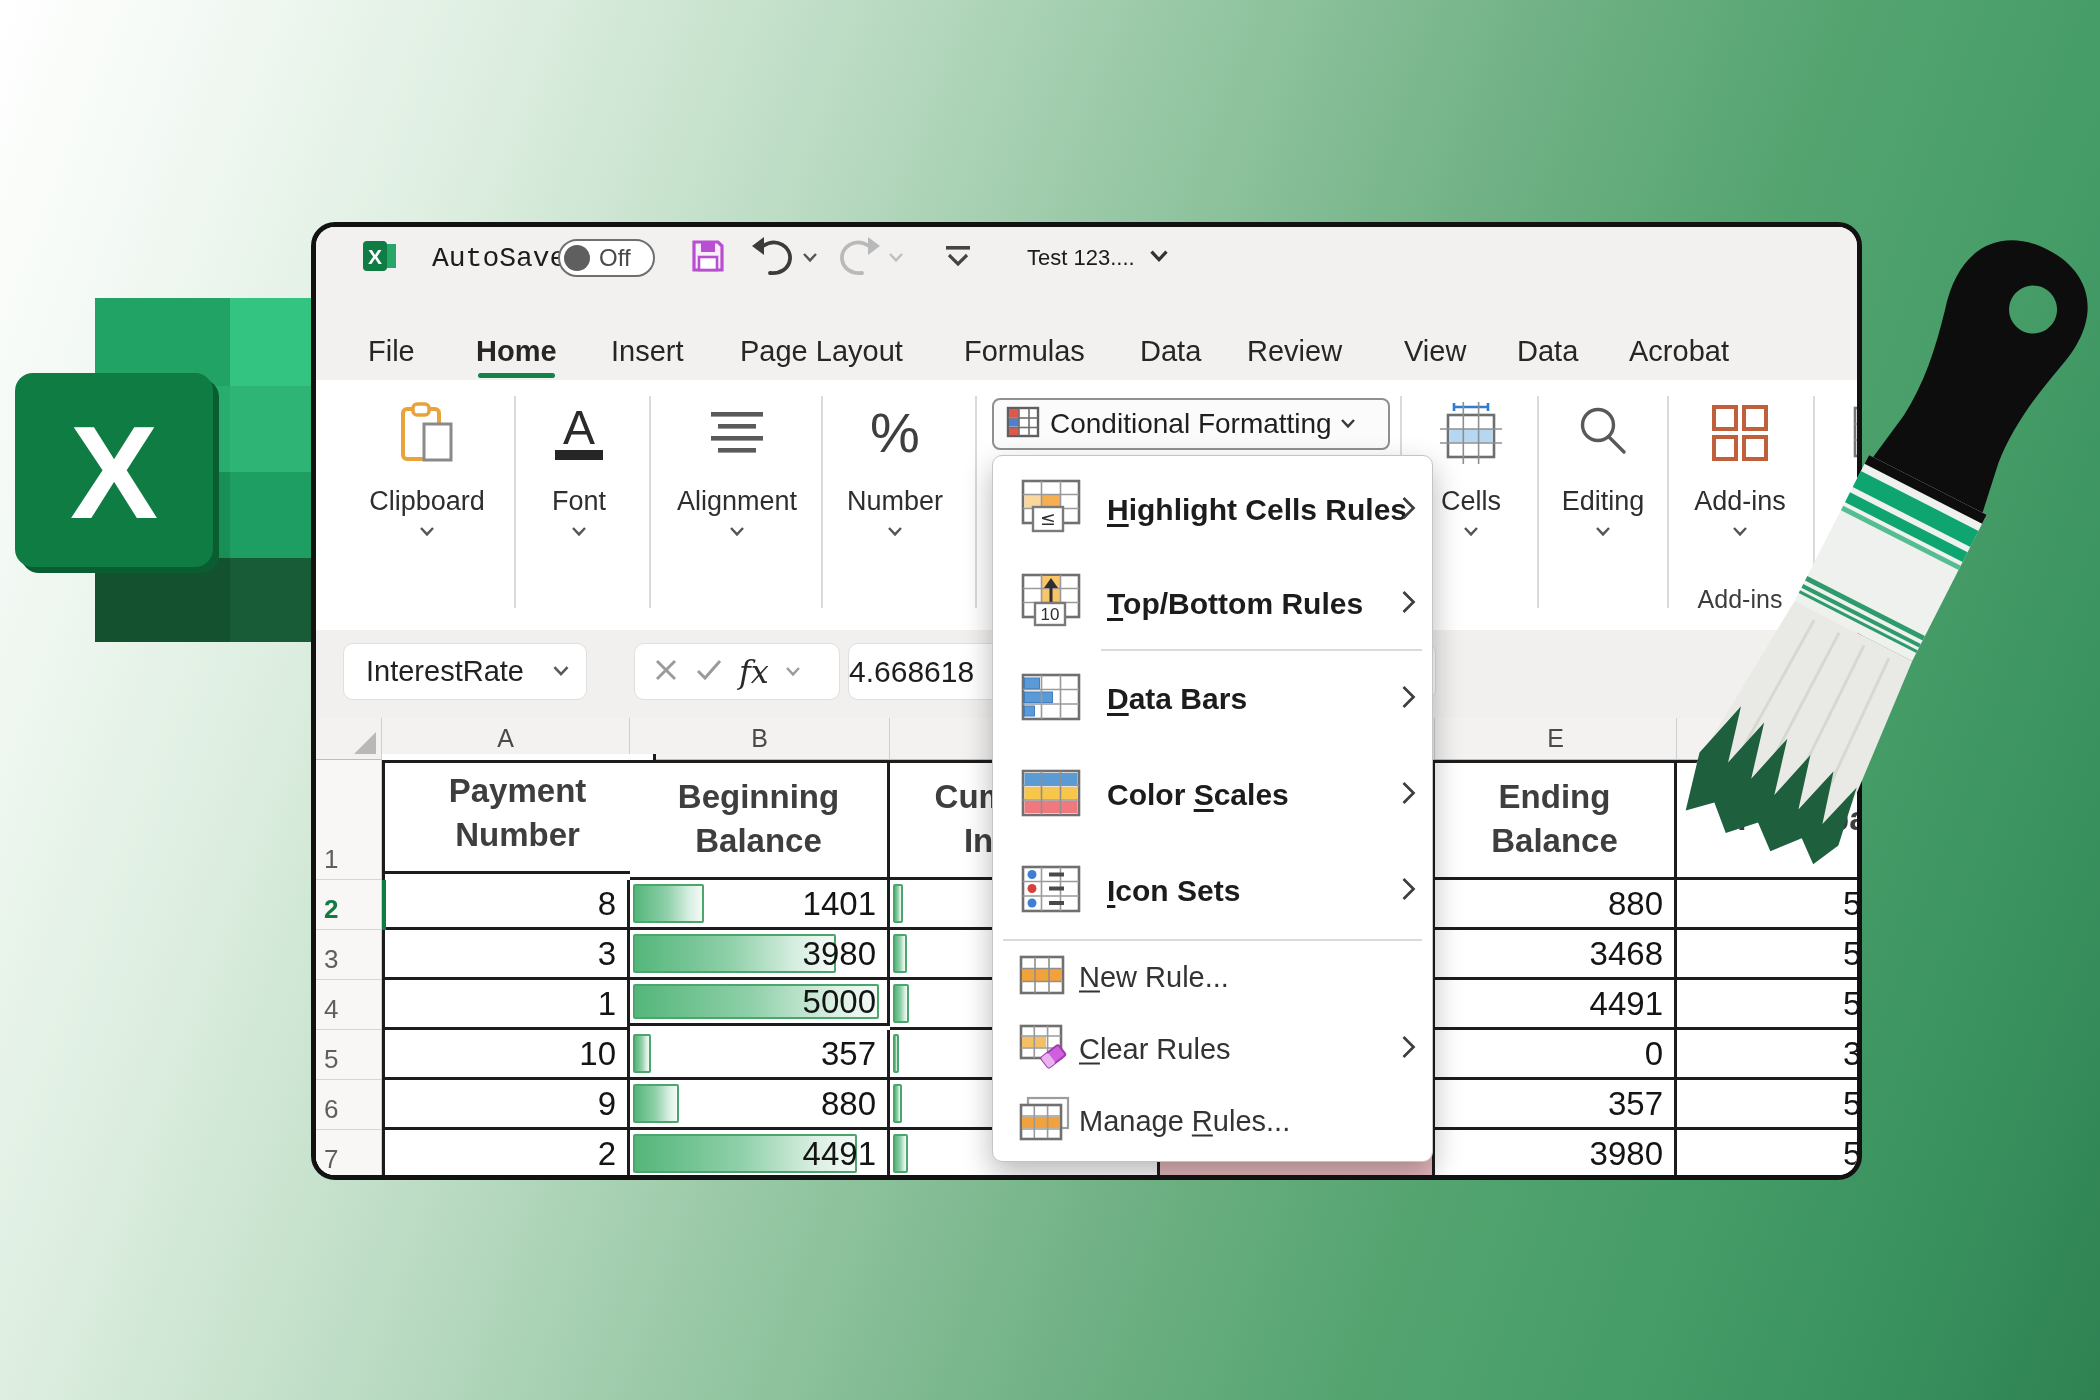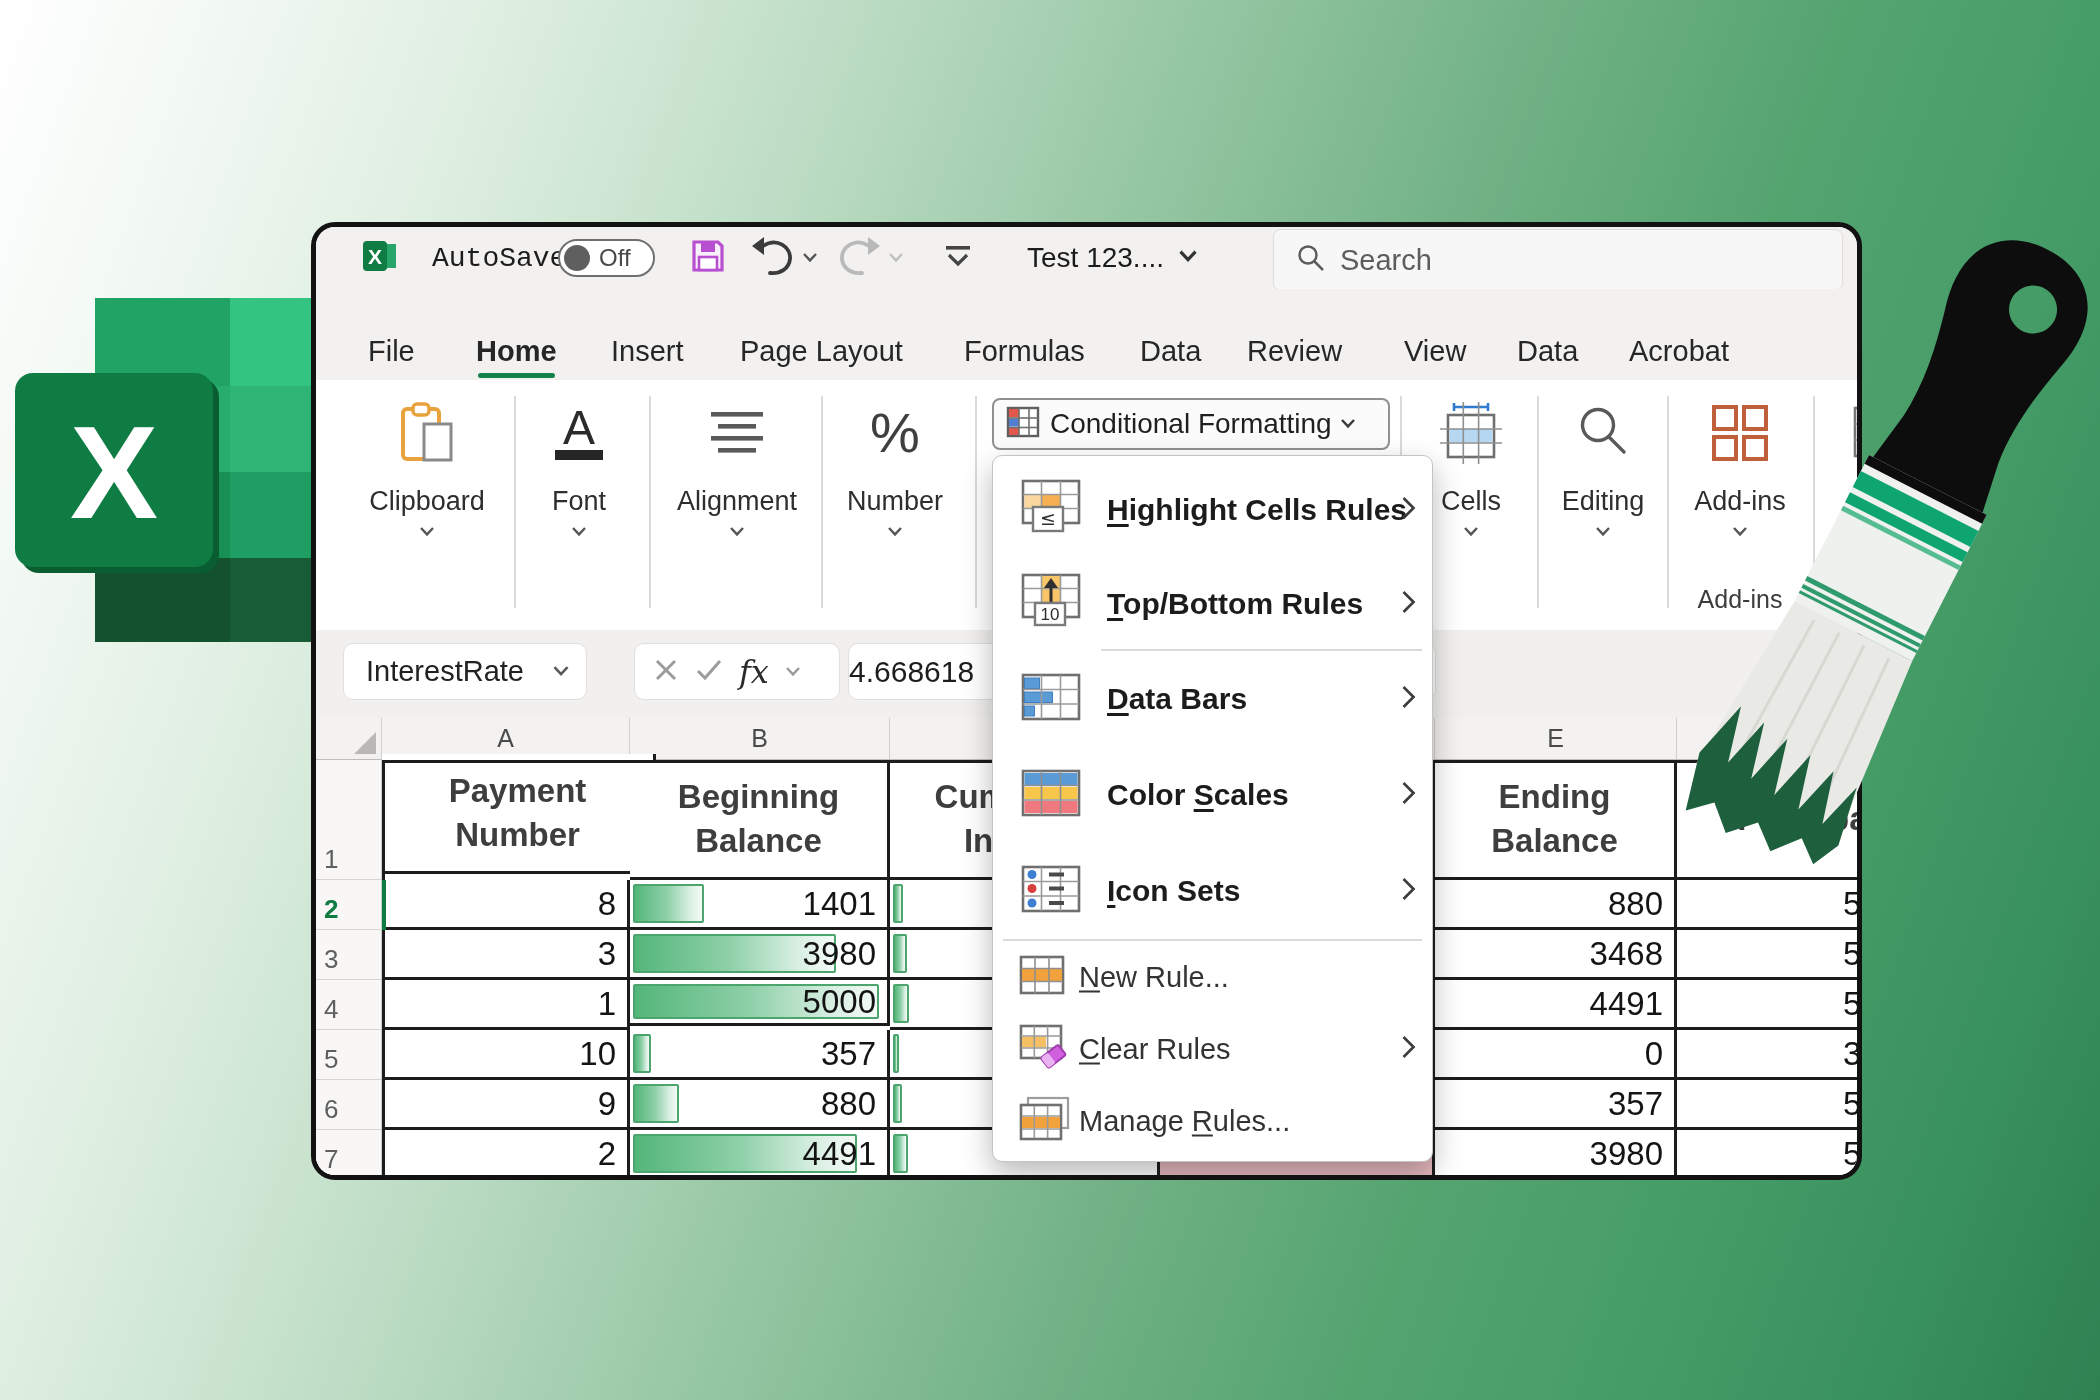--- a/index.html
+++ b/index.html
@@ -8,21 +8,21 @@
     background:linear-gradient(110deg,#ffffff 0%,#f3f9f4 8%,#ddeee0 20%,#bcdcc4 33%,#96c7a4 46%,#72b286 59%,#54a470 71%,#459c67 82%,#38905d 92%,#2f8152 100%);}
   
   .window{position:absolute;left:311px;top:222px;width:1551px;height:958px;
     background:#fff;border:5px solid #121212;border-radius:24px;overflow:hidden;z-index:10;box-sizing:border-box;}
   .qat{position:absolute;left:0;top:0;width:1541px;height:62px;background:#f2f1f0;}
   .qat-item{position:absolute;top:0;height:62px;display:flex;align-items:center;}
   .autosave{font-size:28px;color:#1c1c1c;font-family:Liberation Mono, monospace;}
   .toggle{position:absolute;left:242px;top:12px;width:97px;height:38px;border:2.5px solid #6f6f6f;border-radius:21px;background:#fff;display:flex;align-items:center;box-sizing:border-box;}
   .knob{width:26px;height:26px;border-radius:50%;background:#5f5f5f;margin-left:4px;}
   .toggle-state{font-size:24px;color:#4a4a4a;margin-left:9px;}
-  .doc-title{font-size:28px;color:#1b1b1b;}
+  .doc-title{font-size:22px;color:#1b1b1b;}
   .searchbox{position:absolute;left:957px;top:2px;width:570px;height:62px;background:#f8f7f7;border:1.5px solid #dddcdb;border-radius:8px;display:flex;align-items:center;box-sizing:border-box;}
   .search-text{font-size:29px;color:#5d5d5d;margin-left:14px;}
   
   .tabs{position:absolute;left:0;top:62px;width:1541px;height:91px;background:#f2f1f0;}
   .tab{position:absolute;bottom:12px;font-size:29px;color:#262626;white-space:nowrap;}
   .tab.active{font-weight:700;}
   .tab.active::after{content:"";position:absolute;left:2px;right:2px;bottom:-10px;height:5px;background:#15814b;border-radius:3px;}
   
   .ribbon{position:absolute;left:0;top:153px;width:1541px;height:250px;background:#ffffff;border-radius:14px 14px 0 0;border-bottom:1.5px solid #e2e1e0;}
   .rgroup{position:absolute;top:0;height:250px;text-align:center;}
@@ -139,27 +139,20 @@
               <rect x="8" y="9" width="24" height="3.6" fill="#444"></rect>
               <polyline points="11,18 20,27 29,18" fill="none" stroke="#444" stroke-width="3.2"></polyline>
             </svg></span>
         </div>
       <div class="qat-item" style="left:711px">
         <span class="doc-title">Test 123....</span>
           <span id="i-chev-title" style="margin-left:14px"><svg width="20" height="14" viewBox="0 0 16 11">
               <polyline points="2,2 8,8.4 14,2" fill="none" stroke="#333" stroke-width="2.6"></polyline>
             </svg></span>
       </div>
-      <div class="searchbox">
-        <span style="margin-left:22px" id="i-magnifier"><svg width="30" height="30" viewBox="0 0 30 30">
-              <circle cx="12" cy="12" r="8.5" fill="none" stroke="#5d5d5d" stroke-width="2.5"></circle>
-              <line x1="18.5" y1="18.5" x2="27" y2="27" stroke="#5d5d5d" stroke-width="2.5"></line>
-            </svg></span>
-        <span class="search-text">Search</span>
-      </div>
     </div>
 
     <div class="tabs" id="tabsbar">
         <span class="tab" style="left: 52px;">File</span>
         <span class="tab active" style="left: 160px;">Home</span>
         <span class="tab" style="left: 295px;">Insert</span>
         <span class="tab" style="left: 424px;">Page Layout</span>
         <span class="tab" style="left: 648px;">Formulas</span>
         <span class="tab" style="left: 824px;">Data</span>
         <span class="tab" style="left: 931px;">Review</span>

